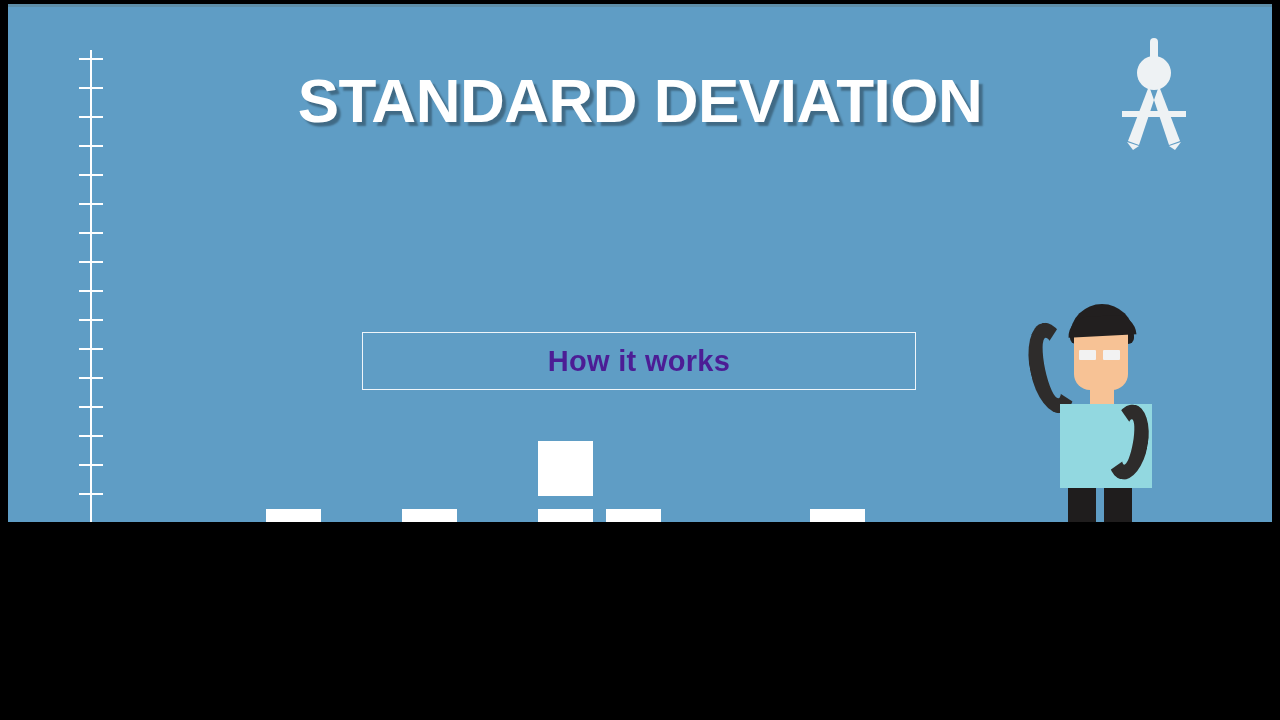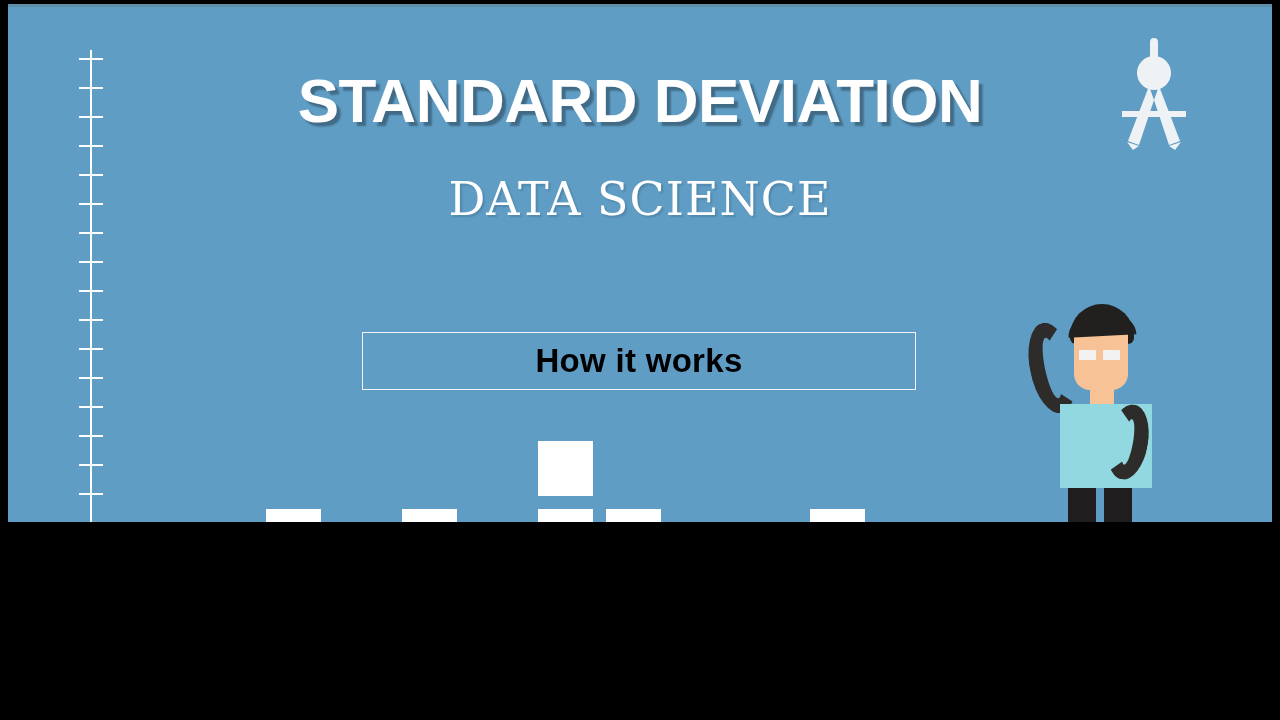--- a/index.html
+++ b/index.html
@@ -47,21 +47,21 @@
     font-size:46px;font-weight:normal;color:#ffffff;line-height:1.28;
     font-family:"DejaVu Serif",serif;letter-spacing:1px;
     text-shadow:2px 2px 2px rgba(0,0,0,0.14);
   }
   .subtitle .ln{display:block;}
   .cta-box{
     position:absolute;left:354px;top:328px;width:554px;height:58px;
     border:1.5px solid rgba(255,255,255,0.9);
     display:flex;align-items:center;justify-content:center;
   }
-  .cta-label{font-size:33px;font-weight:bold;color:#000000;letter-spacing:0.3px;}
+  .cta-label{font-size:29px;font-weight:bold;color:#4c1d95;letter-spacing:0.3px;}
 
   
   .compass{position:absolute;left:1100px;top:34px;width:92px;height:112px;}
 
   
   .person{position:absolute;left:1016px;top:300px;width:160px;height:280px;}
   .hair{position:absolute;left:46px;top:0px;width:64px;height:40px;
         background:#221f1f;border-radius:32px 32px 6px 6px;}
   .face{position:absolute;left:50px;top:18px;width:54px;height:68px;
         background:#f7c295;border-radius:12px 12px 16px 16px;}
@@ -207,20 +207,19 @@
       <div class="leg r"></div>
       <div class="foot l"></div>
       <div class="foot r"></div>
       <div class="torso"></div>
       <div class="torso2"></div>
       <div class="arm-dn"></div>
     </div>
 
     <div class="title">STANDARD DEVIATION</div>
     <div class="subtitle">
-      <span class="ln">DATA SCIENCE</span>
     </div>
     <div class="cta-box">
       <span class="cta-label">How it works</span>
     </div>
 
   </div>
 </div>
 
 </body></html>

